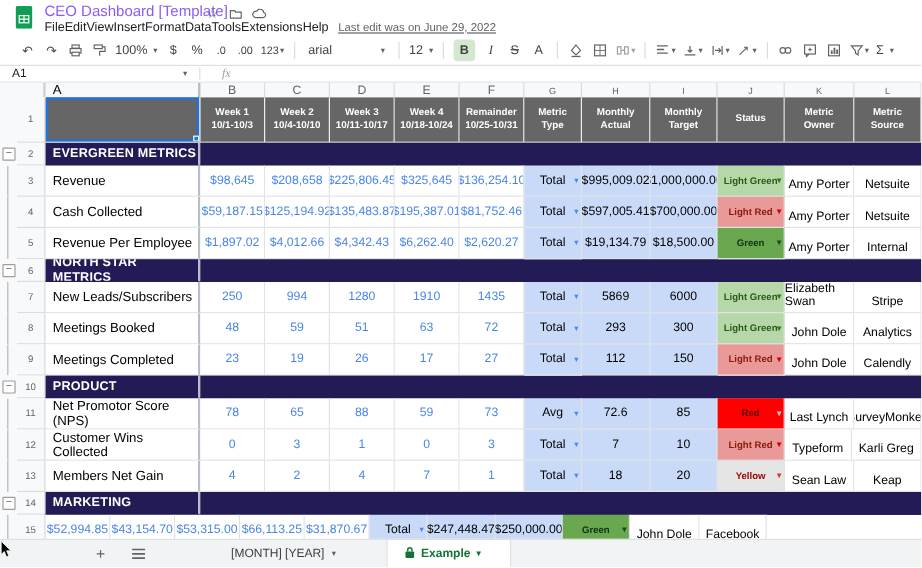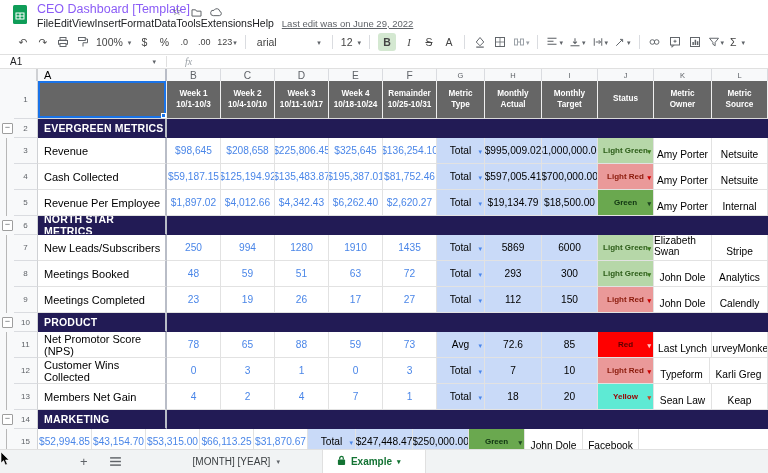--- a/index.html
+++ b/index.html
@@ -546,21 +546,21 @@
         <div class="cell c-w val">2</div>
         <div class="cell c-w val">4</div>
         <div class="cell c-w val">7</div>
         <div class="cell c-w val">1</div>
         <div class="cell c-g blue typ">
           <span>Total</span>
           <span class="dd" style="color: rgb(74, 134, 232);">▾</span>
         </div>
         <div class="cell c-h blue">18</div>
         <div class="cell c-i blue">20</div>
-        <div class="cell c-j st" style="background: #5eead4; color: rgb(153, 0, 0);">
+        <div class="cell c-j st" style="background: #e5e5e5; color: rgb(153, 0, 0);">
           <span>Yellow</span>
           <span class="dd" style="color: rgb(204, 65, 37);">▾</span>
         </div>
         <div class="cell c-k low">Sean Law</div>
         <div class="cell c-l low">Keap</div>
       </div>
       <div class="row h-sec">
         <div class="cell c-gut">
           <div class="minus">−</div>
         </div>

